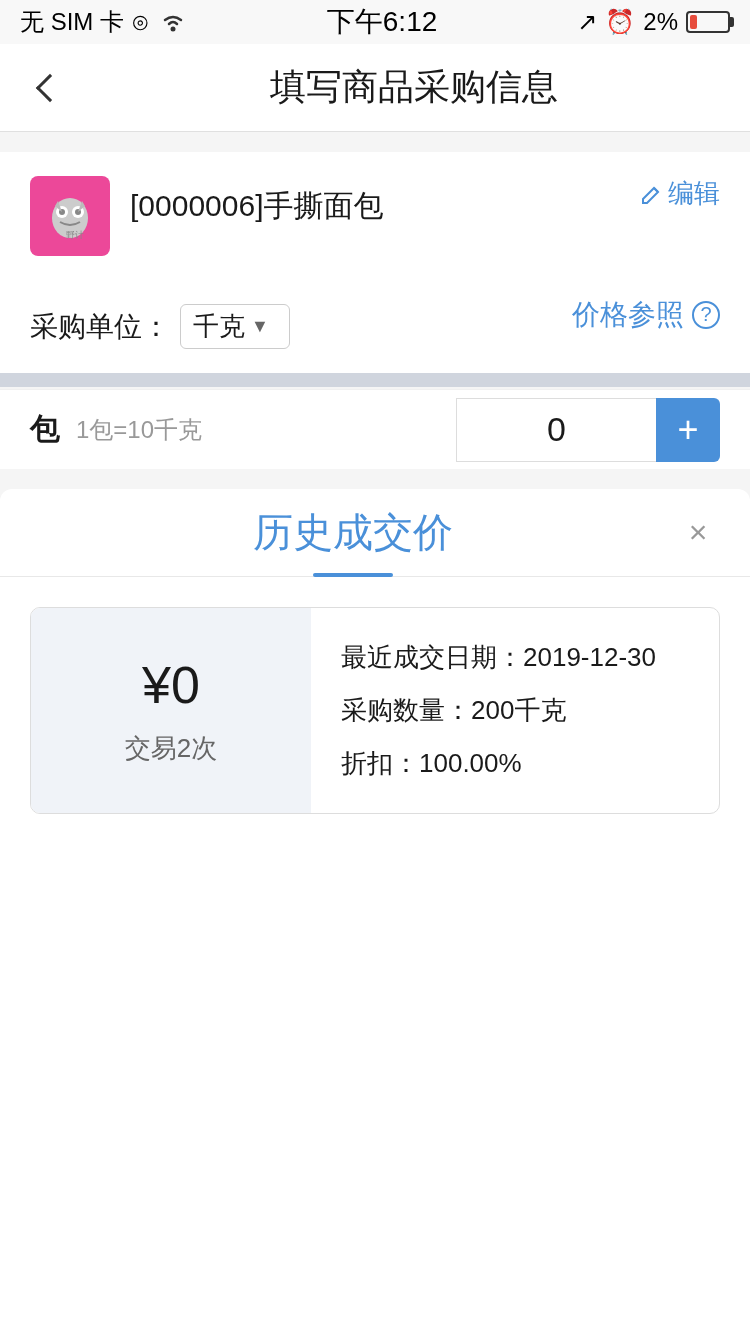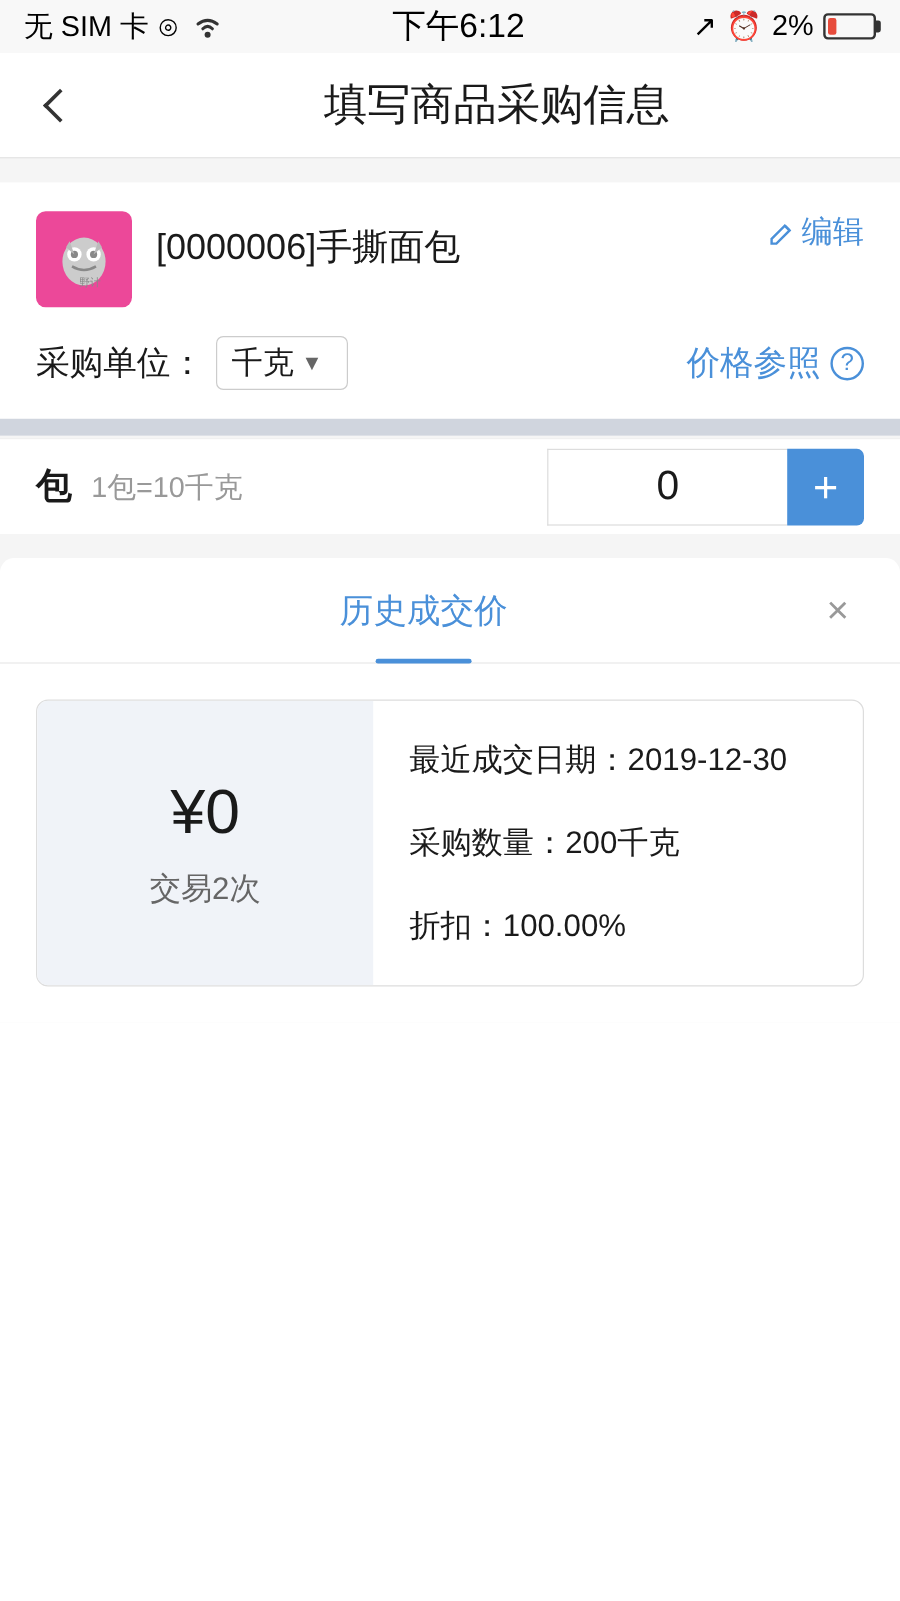--- a/index.html
+++ b/index.html
@@ -154,20 +154,21 @@
       display: flex;
       align-items: center;
       justify-content: space-between;
     }
     .unit-label {
       font-size: 28px;
       color: #1a1a1a;
       display: flex;
       align-items: center;
       gap: 10px;
+      margin-top: 24px;
     }
     .unit-select {
       border: 1px solid #ccc;
       border-radius: 6px;
       padding: 4px 20px 4px 12px;
       font-size: 26px;
       color: #1a1a1a;
       background: #fff;
       position: relative;
       display: flex;
@@ -264,21 +265,21 @@
       display: flex;
       align-items: center;
       padding: 0 30px;
       border-bottom: 1px solid #e8e8e8;
       position: relative;
       height: 88px;
     }
     .tab-item {
       flex: 1;
       text-align: center;
-      font-size: 28px;
+      font-size: 40px;
       color: #999;
       padding-bottom: 0;
       cursor: pointer;
       position: relative;
       height: 88px;
       display: flex;
       align-items: center;
       justify-content: center;
     }
     .tab-item.active {
@@ -335,21 +336,21 @@
       font-size: 26px;
       color: #666;
       margin-top: 16px;
     }
     .price-details {
       flex: 1;
       padding: 30px 30px;
       display: flex;
       flex-direction: column;
       justify-content: center;
-      gap: 30px;
+      gap: 14px;
     }
     .price-detail-row {
       font-size: 26px;
       color: #1a1a1a;
       line-height: 1.5;
     }
 
     
     .white-bg-fill {
       background: #fff;

